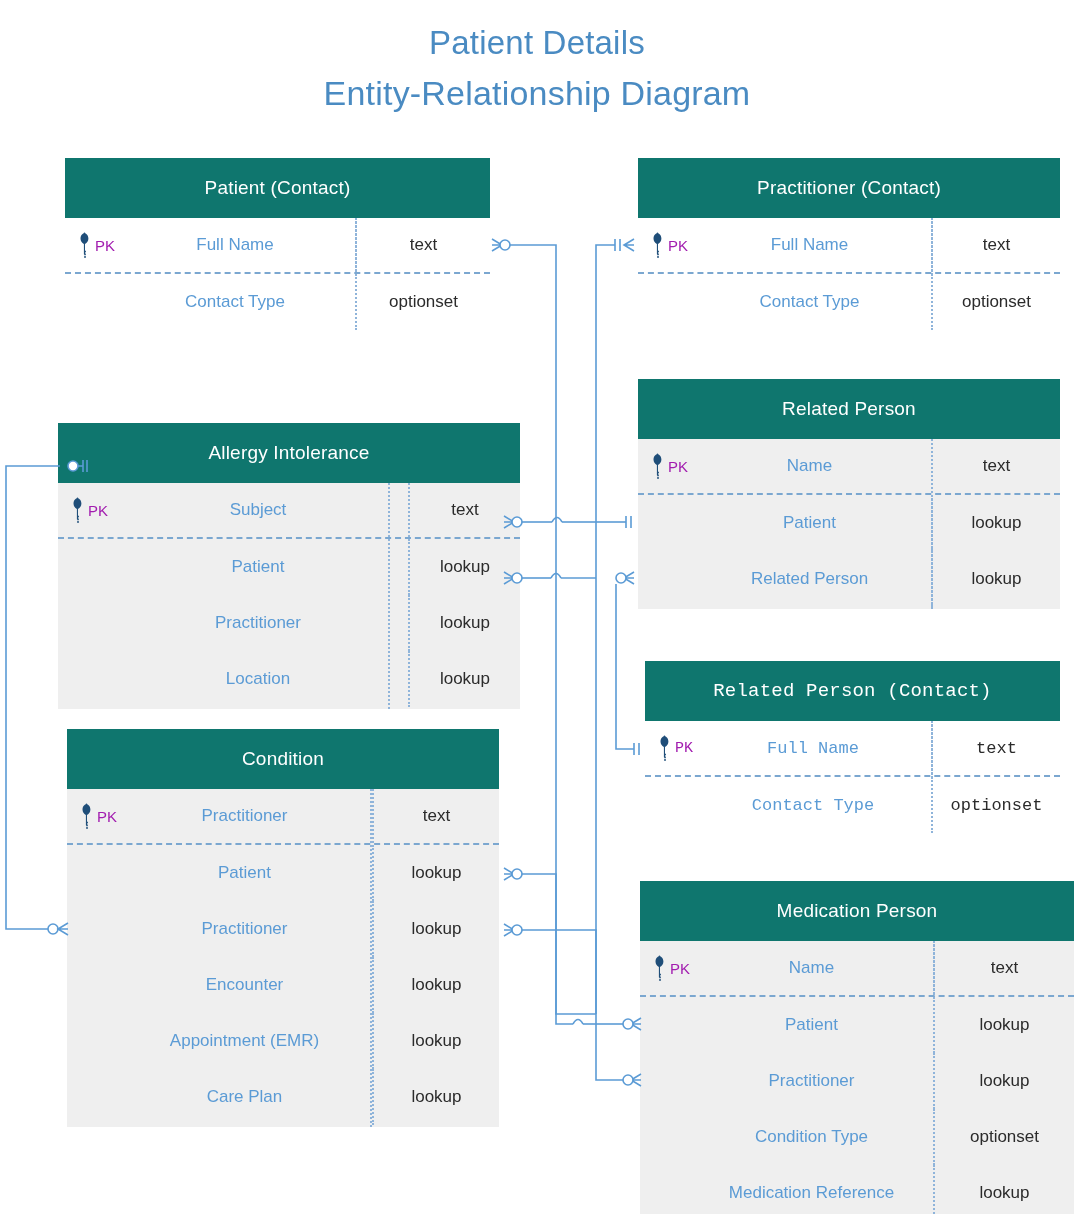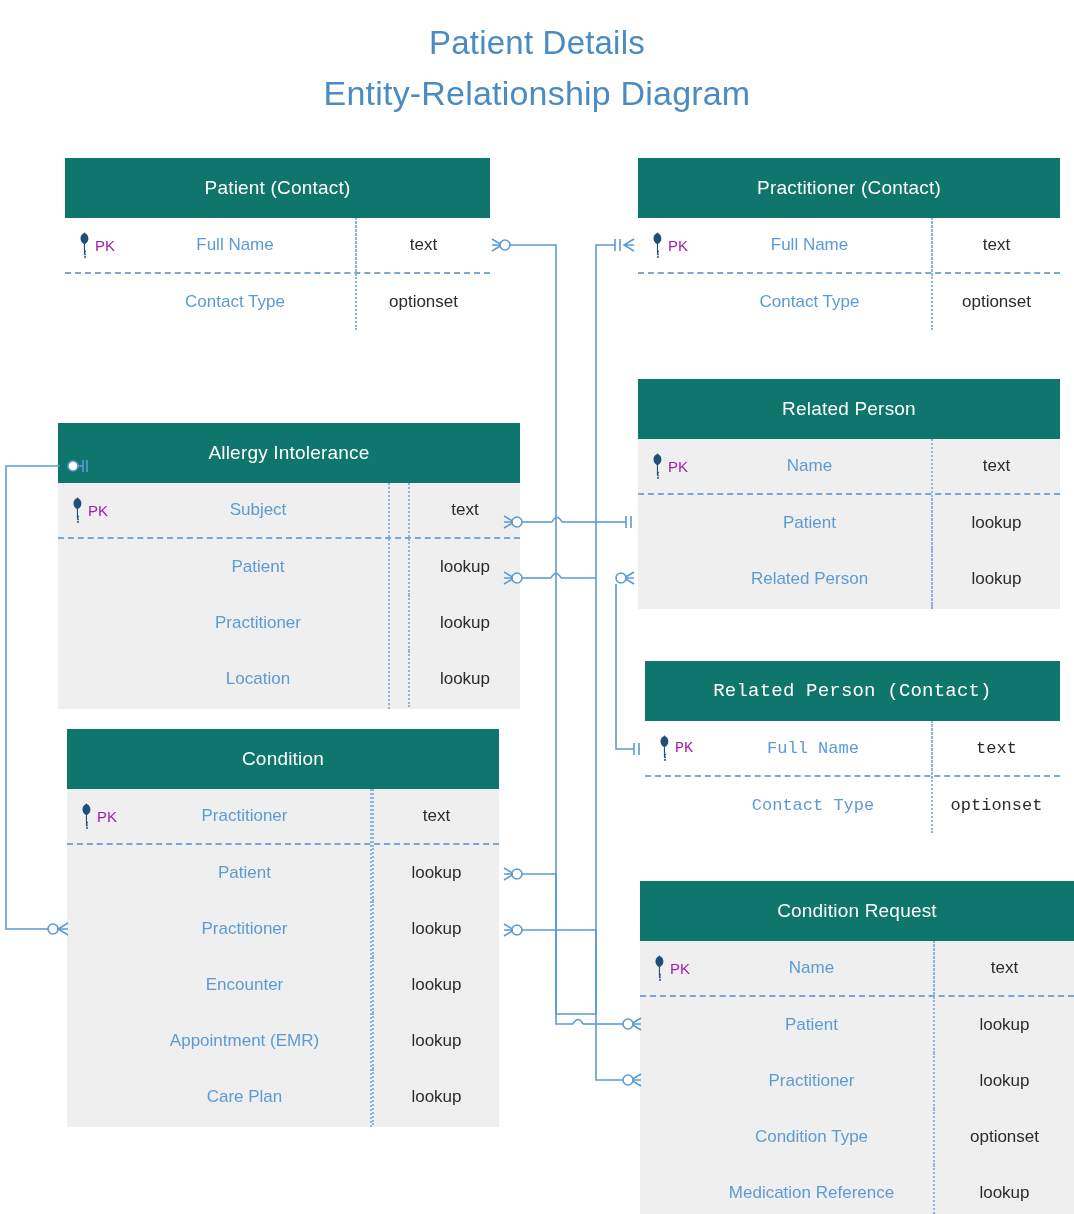--- a/index.html
+++ b/index.html
@@ -253,21 +253,21 @@
       </div>
       <div class="erow">
         <div class="pkcell"></div>
         <div class="fname">Care Plan</div>
         <div class="ftype" style="width:127px;">lookup</div>
       </div>
     </div>
   </div>
 
   <div class="entity" style="left:640px;top:873px;width:434px;">
-    <div class="ehead">Condition Request</div>
+    <div class="ehead">Medication Person</div>
     <div class="ebody gray" style="height:281px;">
       <div class="vdiv" style="left:293px;"></div>
       <div class="erow sep">
         <div class="pkcell">
           <span class="keyicon">
             <svg width="15" height="26" viewBox="0 0 15 26">
                 <path d="M7.5 0.6c-3.3 0-6 2.6-6 5.9 0 2.4 1.4 4.4 3.4 5.4v10.3l1.1 1.4 -1.1 1.3 1.1 1.4 1.1-1.4 -1.1-1.3 1.1-1.4 -1.1-1.3 1.1-1.4 -1.1-1.3V11.9c2-1 3.4-3 3.4-5.4 0-3.3-2.7-5.9-6-5.9z" fill="#1F4E79"></path>
               </svg>
           </span>
           <span class="pklabel">PK</span>

